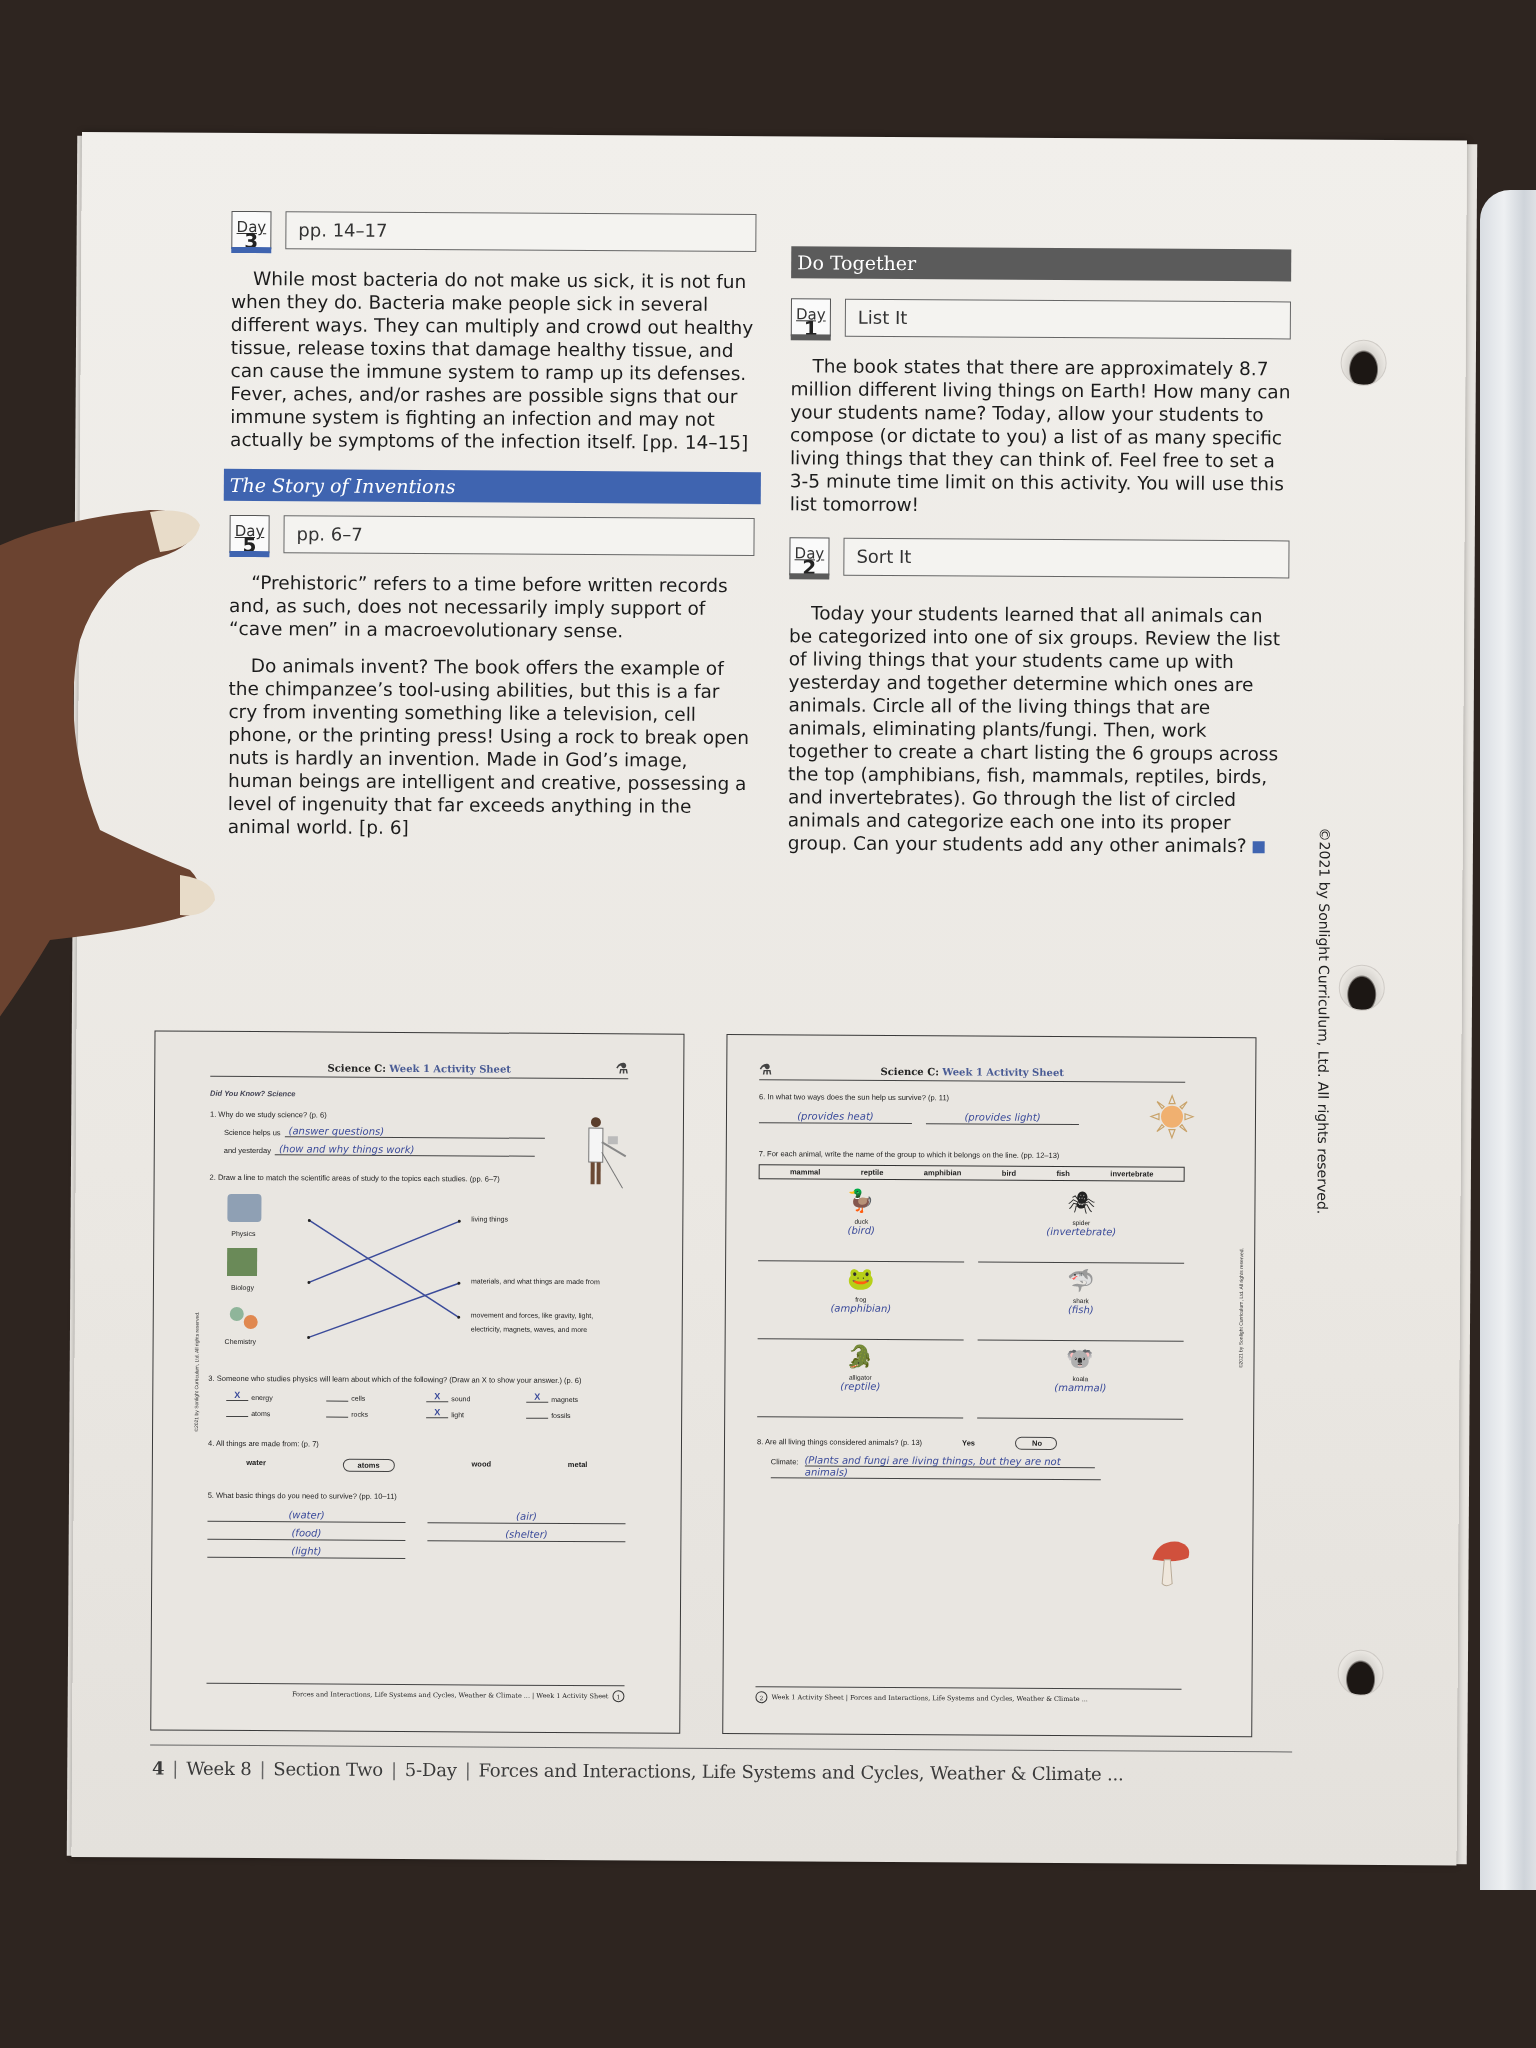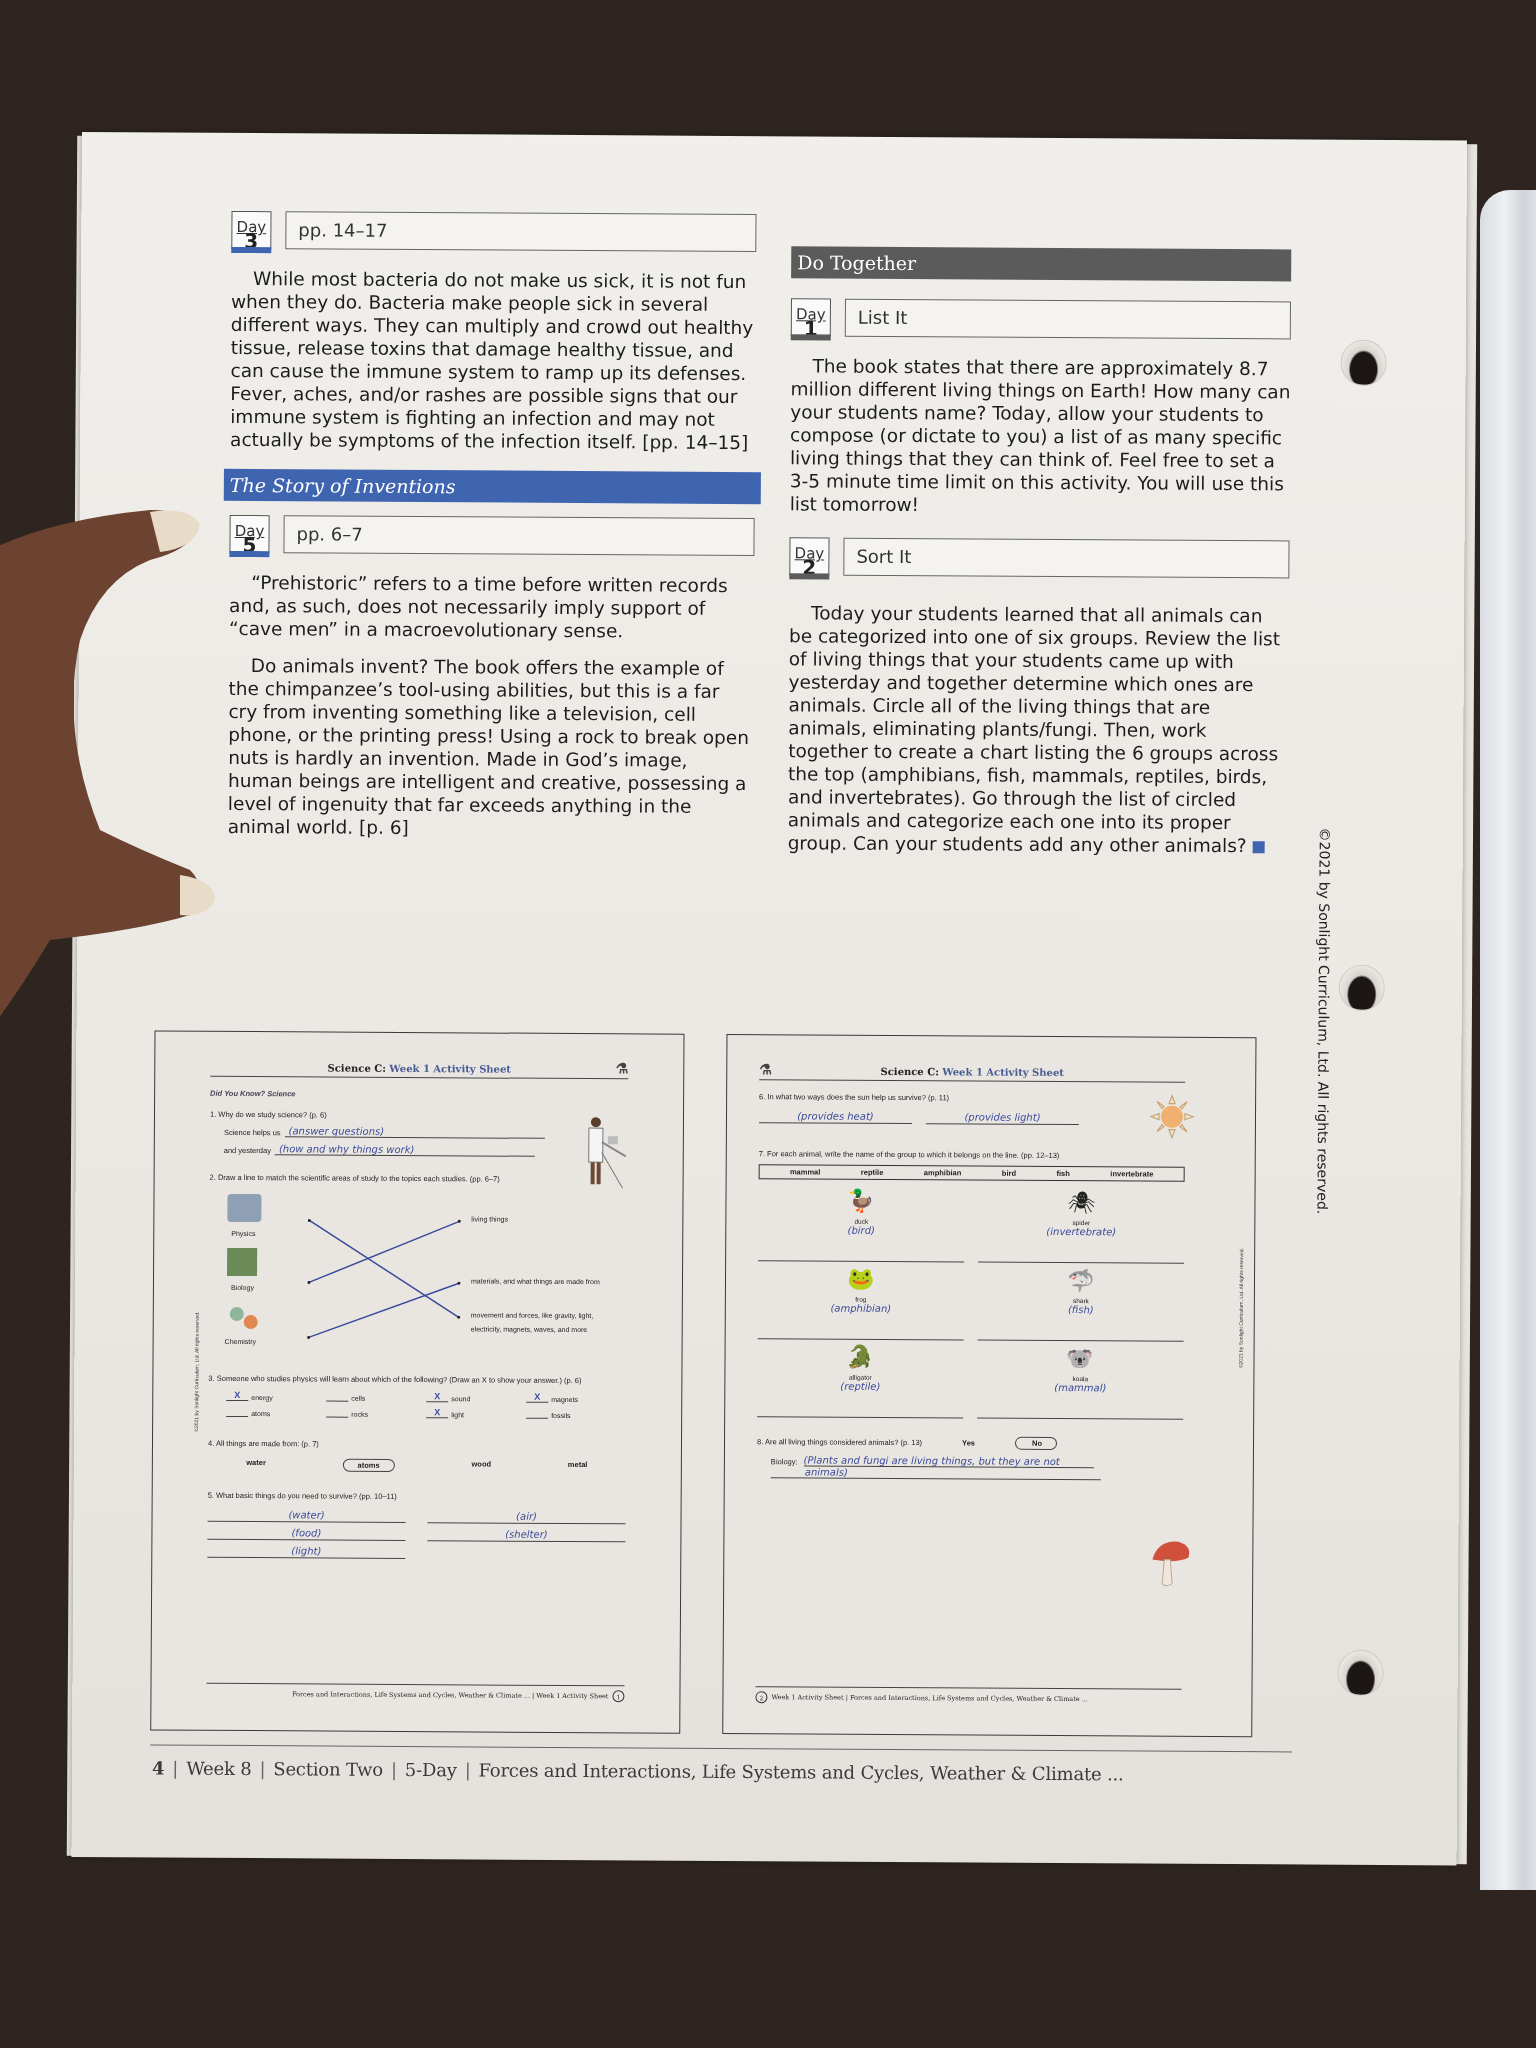--- a/index.html
+++ b/index.html
@@ -376,21 +376,21 @@
           <div class="ans">(mammal)</div>
         </div>
       </div>
 
       <div style="display:flex; align-items:center; gap:40px; margin-top:18px; font-size:7.5px;">
         <span>8.   Are all living things considered animals?  (p. 13)</span>
         <span style="font-weight:bold;">Yes</span>
         <span class="circled" style="font-weight:bold;padding-left:16px;">No</span>
       </div>
       <div style="display:flex; align-items:flex-end; gap:6px; margin:6px 0 0 14px; font-size:7.5px;">
-        <span>Biology:</span>
+        <span>Climate:</span>
         <span class="ans" style="border-bottom:1px solid #444; width:290px;">(Plants and fungi are living things, but they are not</span>
       </div>
       <div class="ans" style="border-bottom:1px solid #444; width:330px; margin-left:14px; padding-left:34px;">animals)</div>
       <div class="illus" style="right:-10px; top:470px; width:44px; height:50px;">
         <svg width="44" height="50" viewBox="0 0 44 50">
           <path d="M4 22 Q10 2 30 4 Q44 8 40 20 Q28 26 4 22 Z" fill="#d0503c"></path>
           <path d="M16 22 L14 46 Q18 50 24 46 L22 22 Z" fill="#efe7dc" stroke="#b9ab98"></path>
         </svg>
       </div>
 

